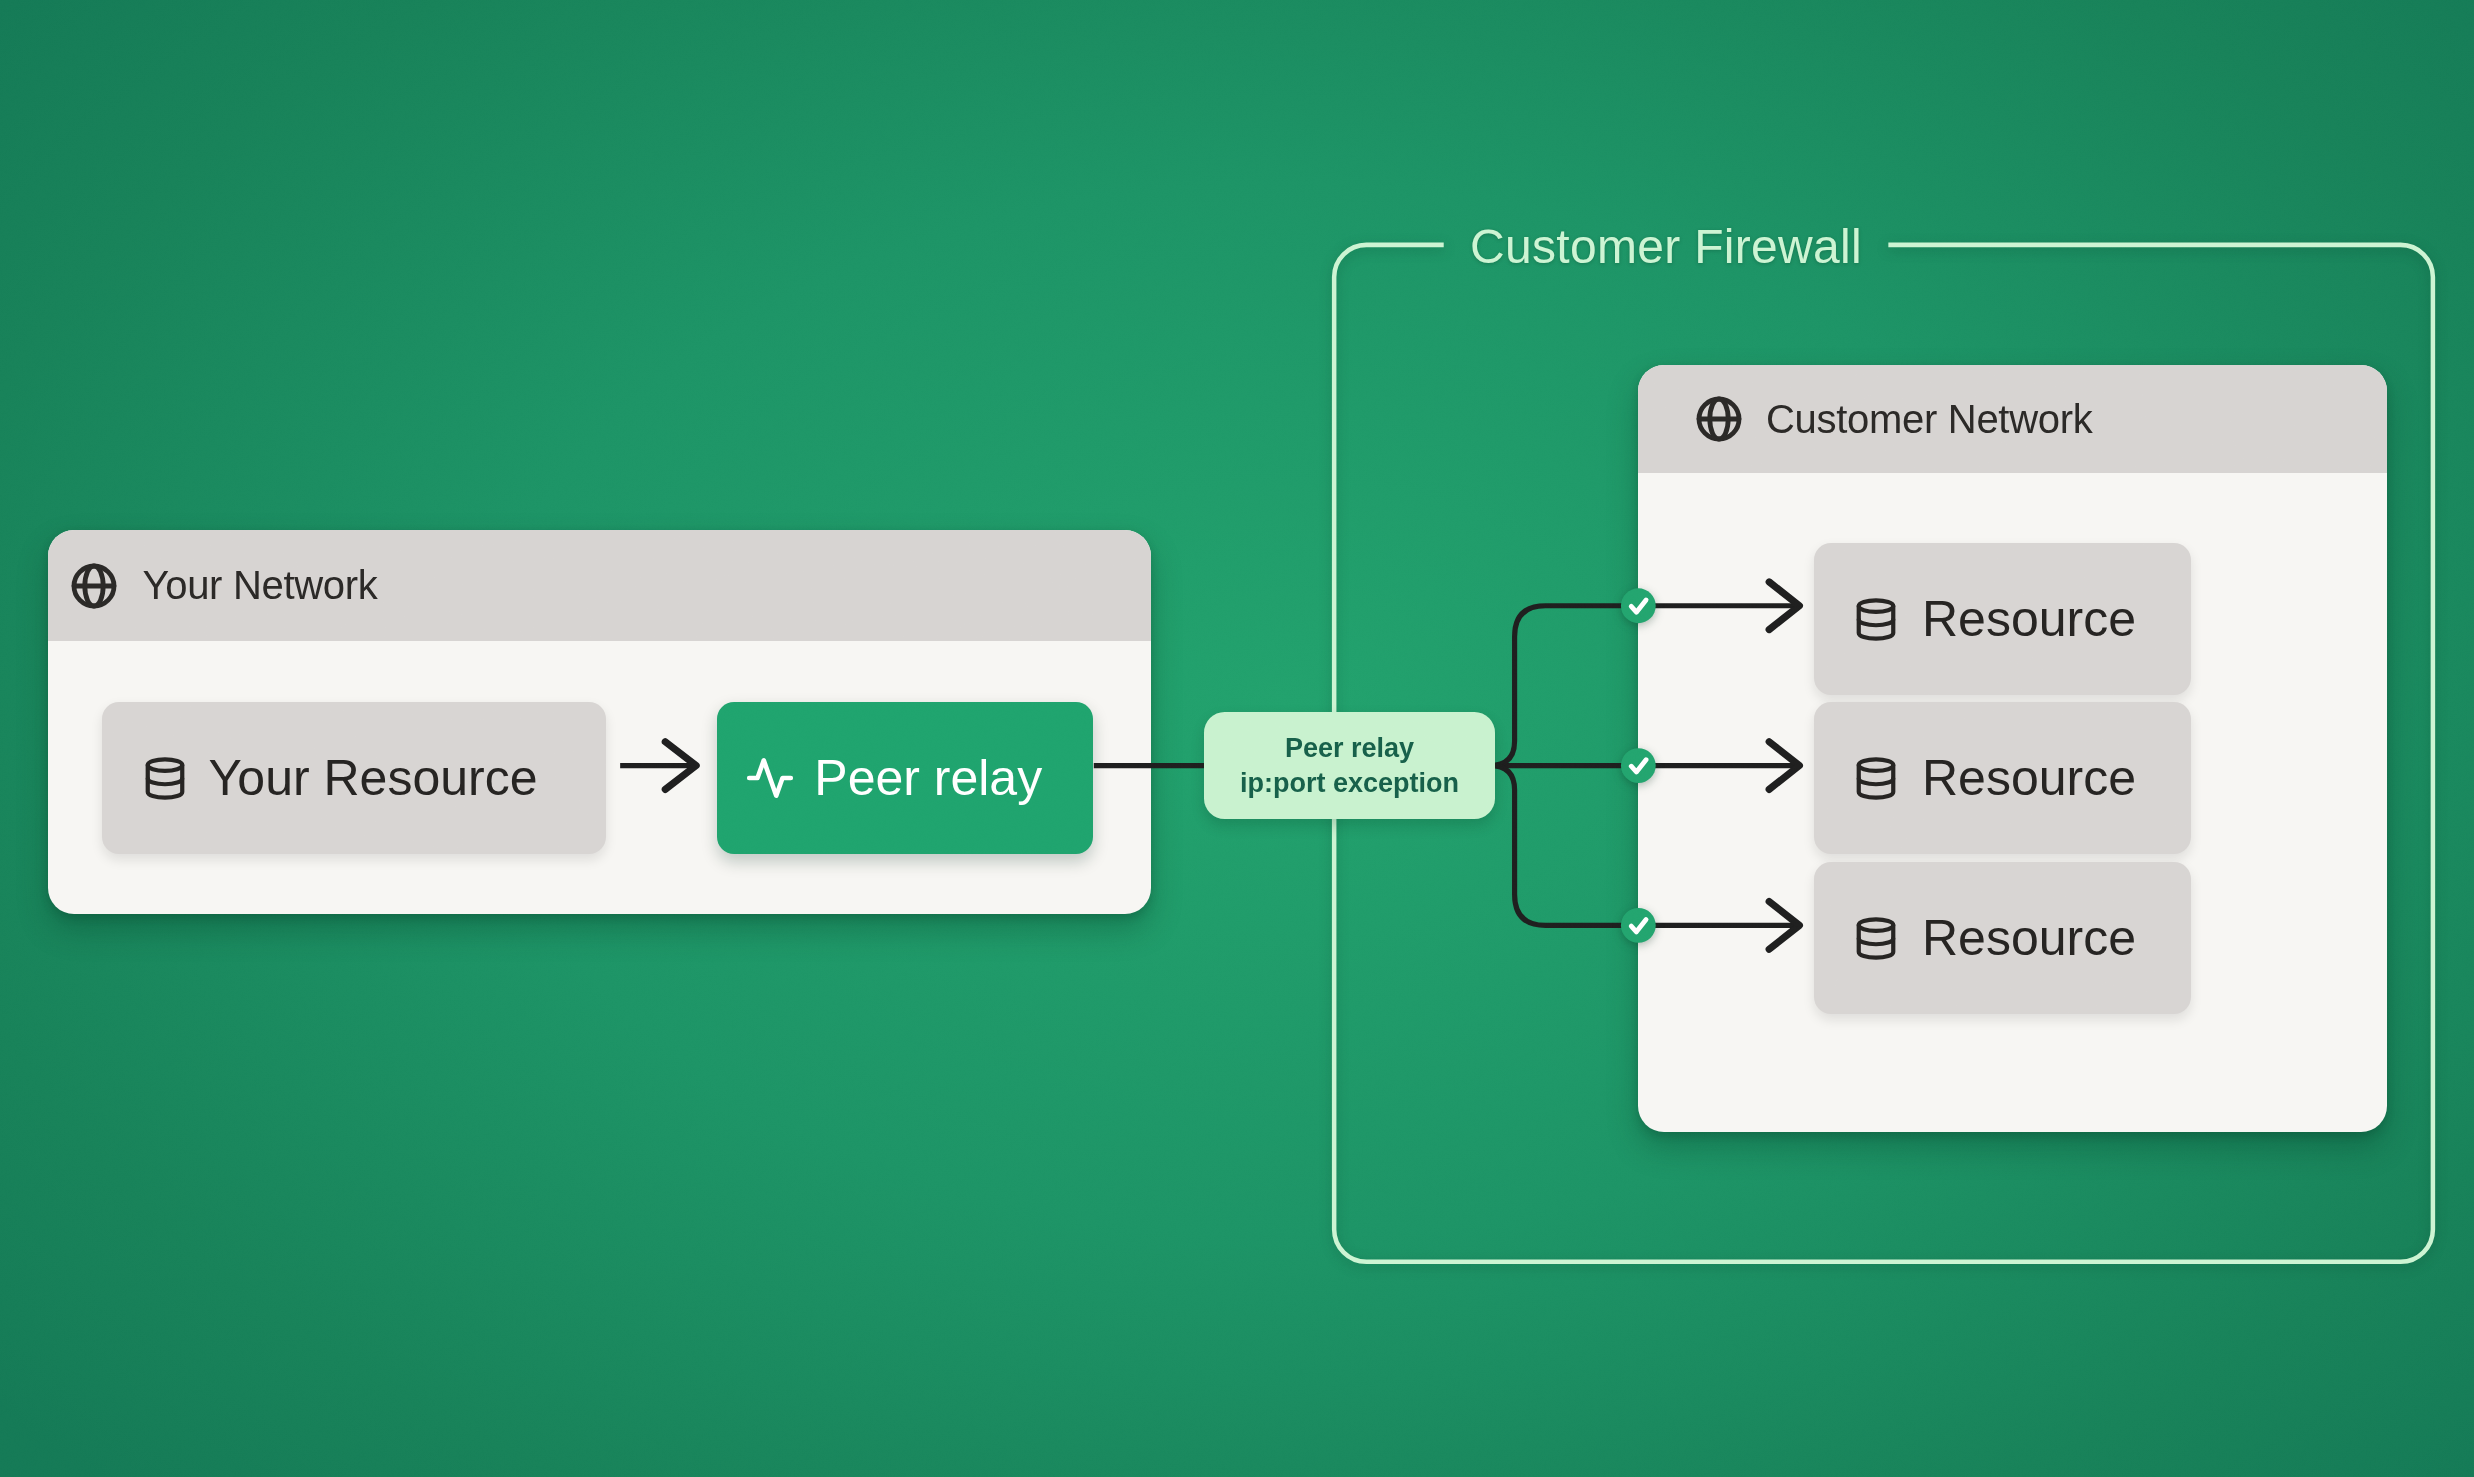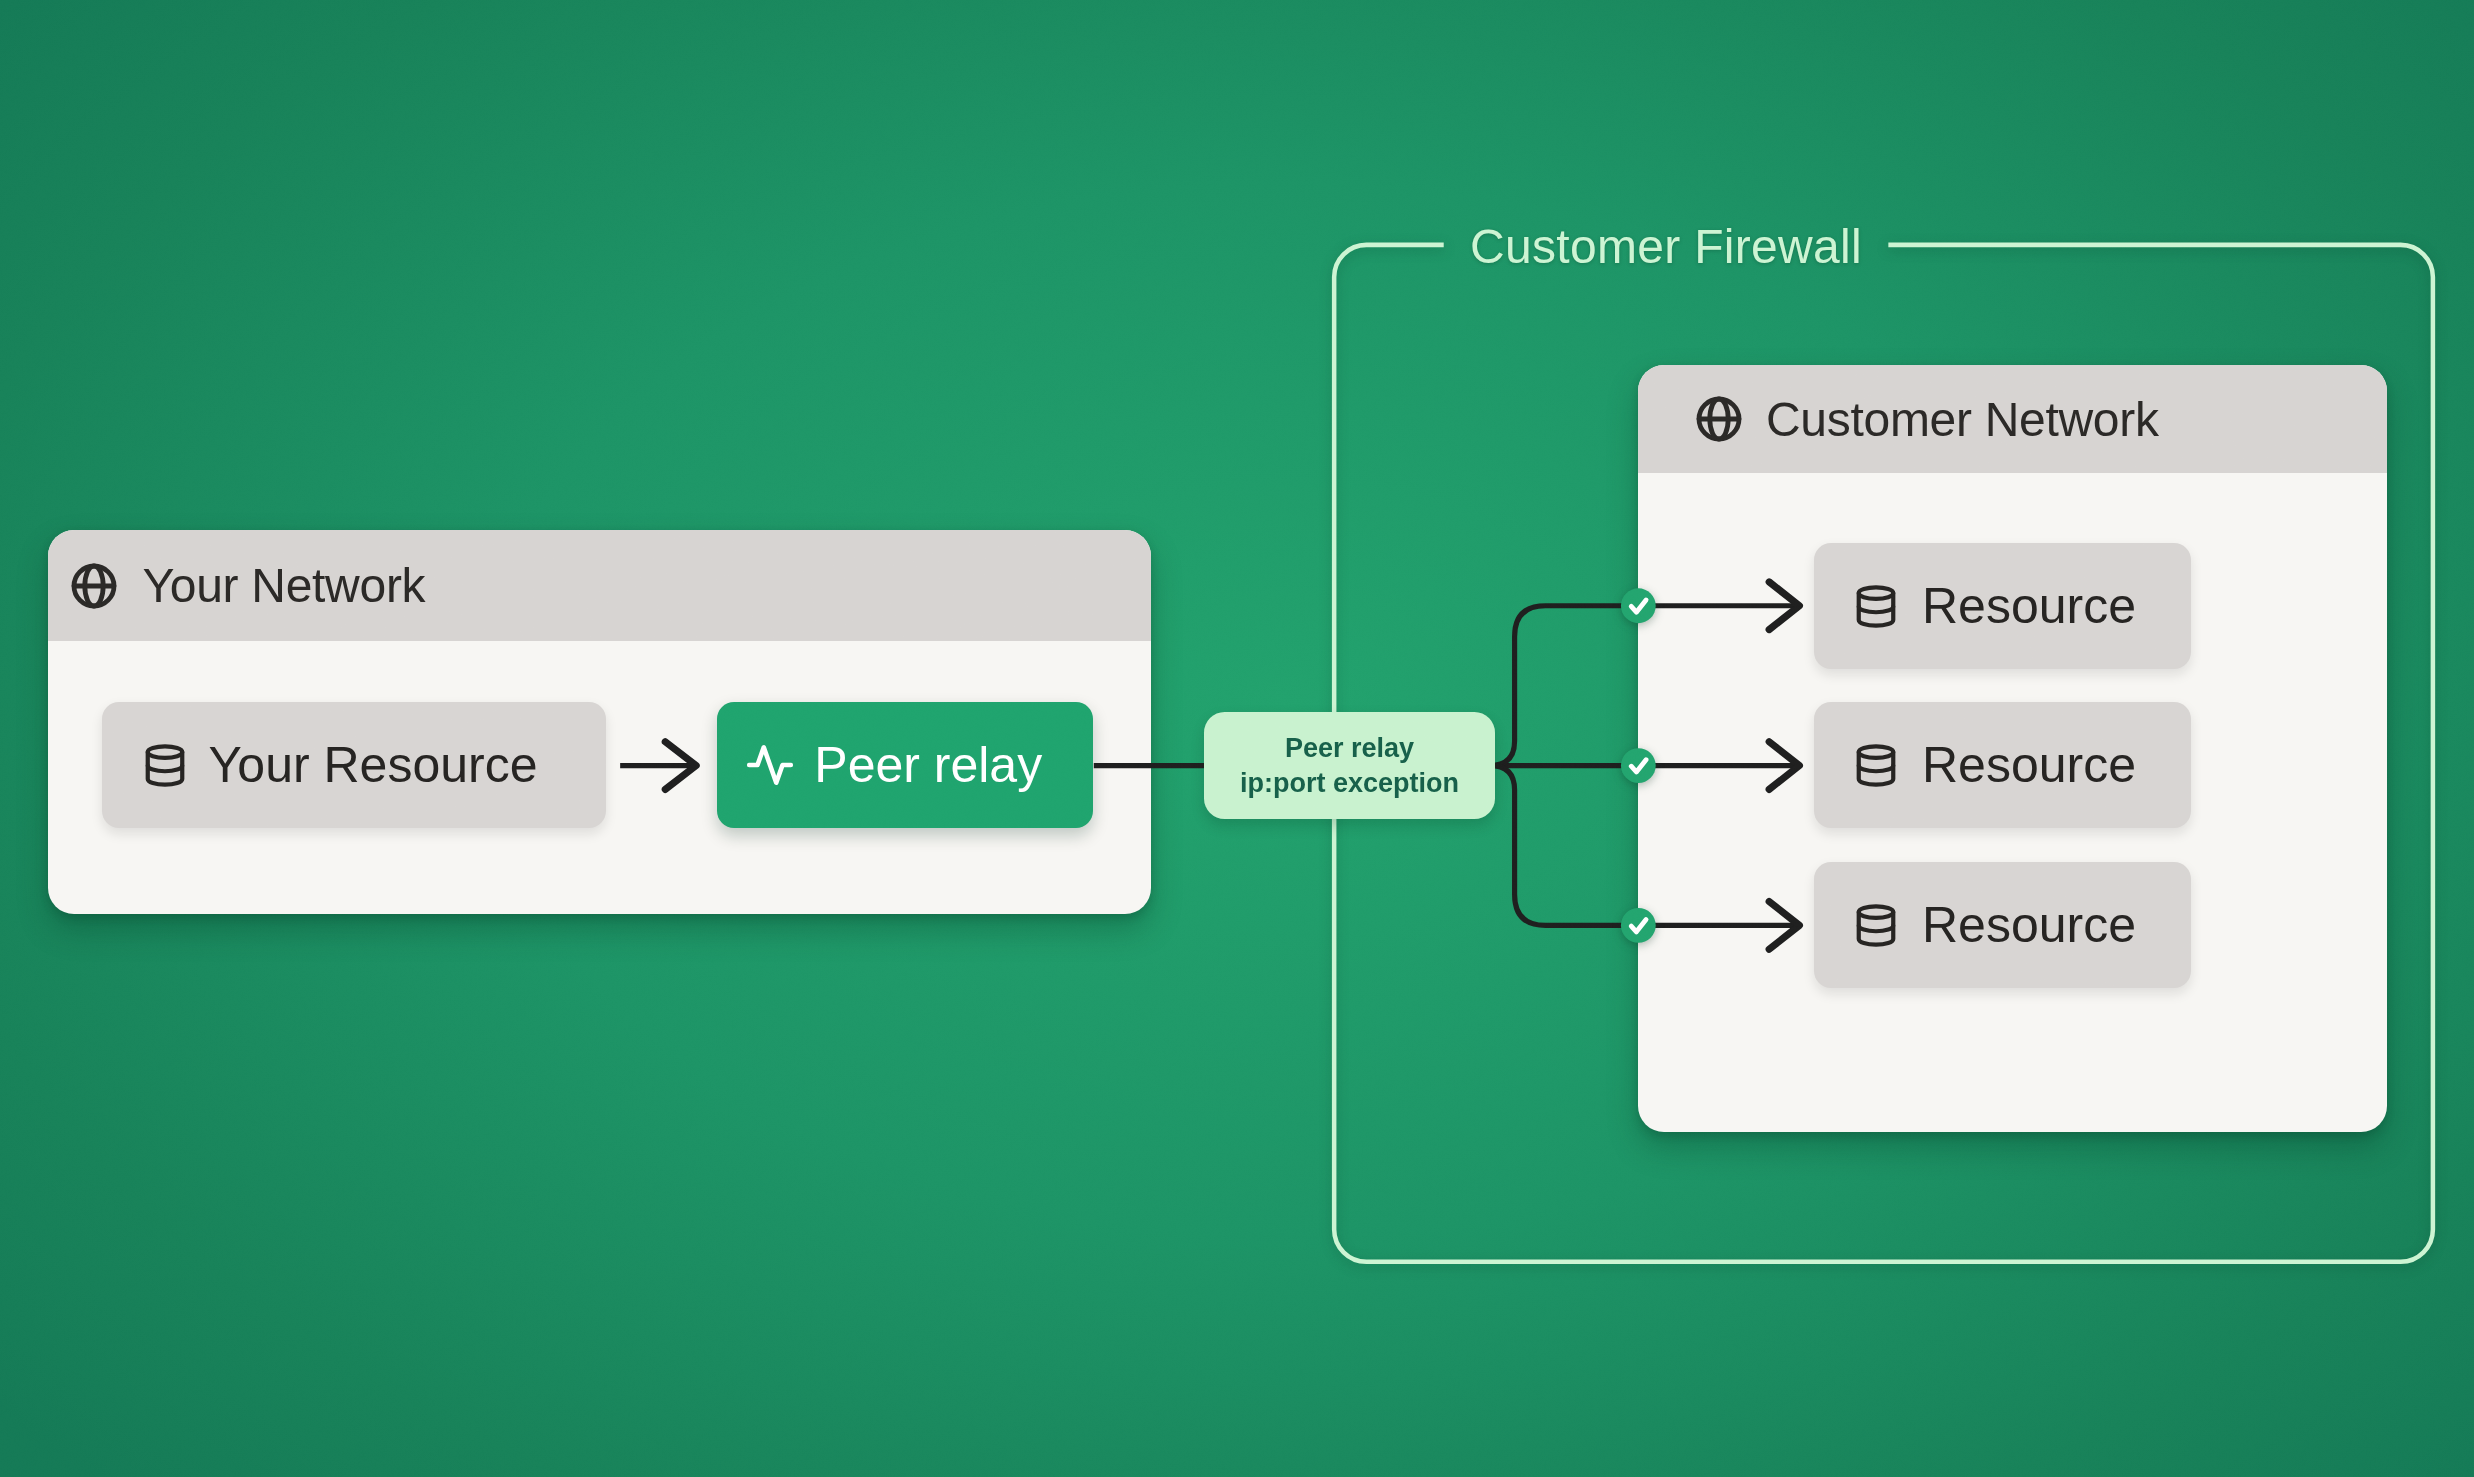--- a/index.html
+++ b/index.html
@@ -21,33 +21,33 @@
     text-shadow:0 1.9px 3.9px rgba(0,40,25,.25);
   }
 
   
   .card{position:absolute;border-radius:26px;background:#f7f6f3;
     box-shadow:0 15.5px 31px rgba(5,45,30,.28),0 3.9px 9px rgba(5,45,30,.18);}
   .card header{
     display:flex;align-items:center;background:#d7d4d2;
     border-radius:26px 26px 0 0;box-sizing:border-box;
   }
-  .card h2{margin:0;font-size:48px;font-weight:500;color:#2b2927;letter-spacing:-0.3px;white-space:nowrap;}
+  .card h2{margin:0;font-size:40px;font-weight:500;color:#2b2927;letter-spacing:-0.3px;white-space:nowrap;}
   .yn{left:48px;top:530px;width:1103px;height:384px;}
   .yn header{height:111px;padding-left:22px;gap:24.5px;}
   .cn{left:1638px;top:365px;width:749px;height:767px;}
   .cn header{height:108px;padding-left:57px;gap:23px;}
 
   .icon{display:inline-flex;flex:0 0 auto;}
   .icon svg{display:block;}
 
   
   .node{
     position:absolute;display:flex;align-items:center;box-sizing:border-box;
-    border-radius:17px;height:126px;
+    border-radius:17px;height:152px;
     font-size:50px;font-weight:500;color:#262422;white-space:nowrap;
   }
   .gray{background:#d8d5d3;box-shadow:0 5.2px 11.6px rgba(20,20,20,.10);}
   .your-resource{left:102px;top:702px;width:504px;padding-left:40px;gap:20.6px;}
   .relay{
     left:717px;top:702px;width:376px;padding-left:28px;gap:19.3px;
     background:#1fa46e;color:#ffffff;box-shadow:0 7.7px 15.5px rgba(5,45,30,.22);
   }
   .res-node{left:1814px;width:377px;padding-left:39px;gap:23px;}
   .res-1{top:543px;} .res-2{top:702px;} .res-3{top:862px;}

